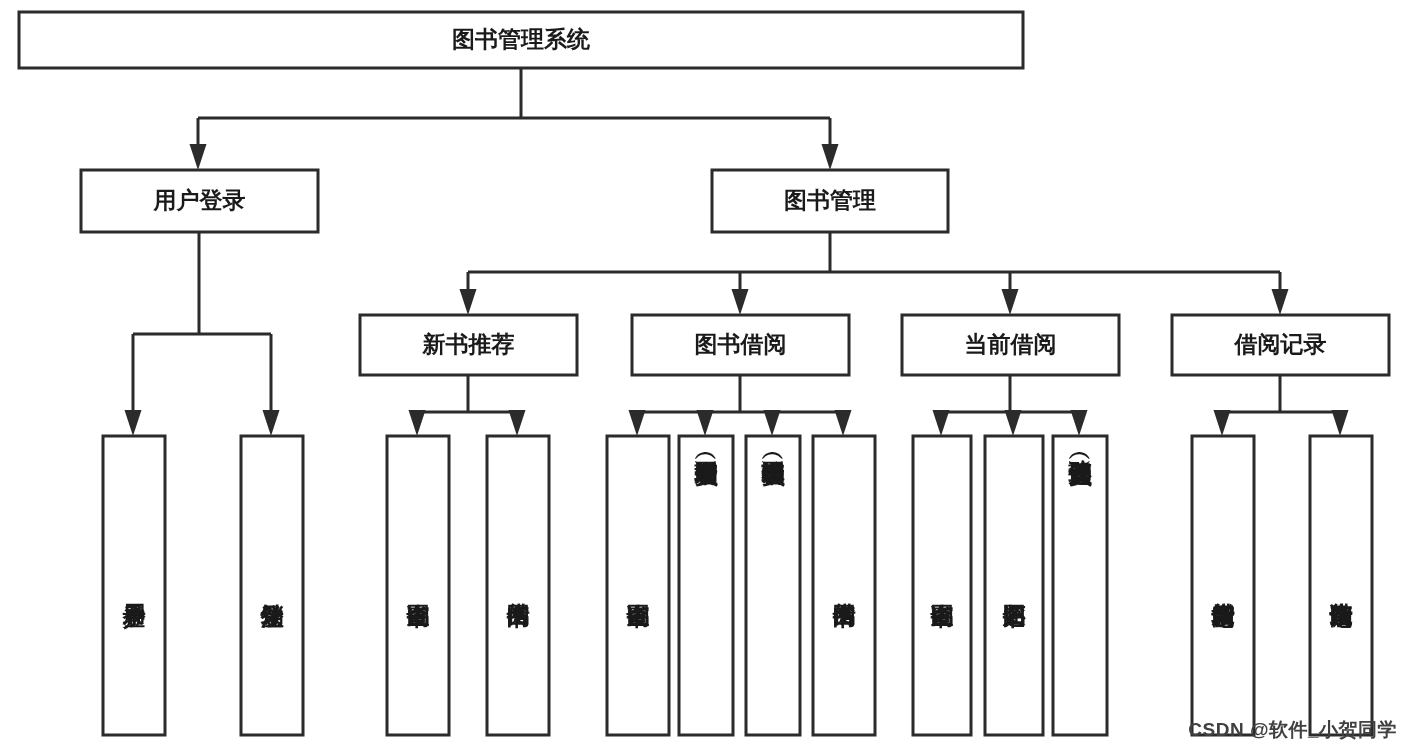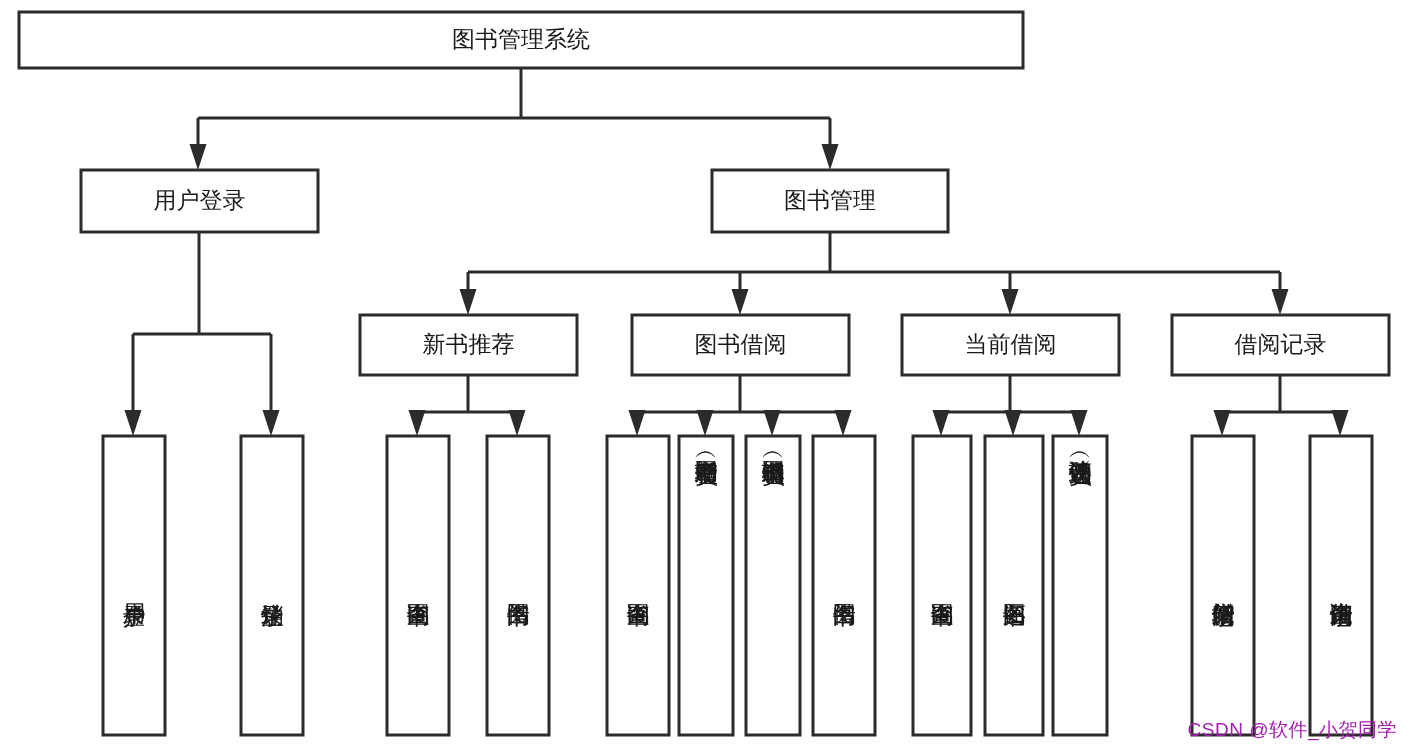--- a/index.html
+++ b/index.html
@@ -10,20 +10,21 @@
   }
   body {
     font-family: "Liberation Sans", "DejaVu Sans", sans-serif;
   }
   #diagram-root {
     position: relative;
     width: 1405px;
     height: 747px;
     background: #ffffff;
     overflow: hidden;
+    font-weight: bold;
   }
   svg.diagram-canvas {
     position: absolute;
     left: 0;
     top: 0;
     width: 1405px;
     height: 747px;
     display: block;
   }
   .node-box {
@@ -66,21 +67,21 @@
   }
   .node-label-v.align-top {
     justify-content: flex-start;
   }
   .watermark {
     position: absolute;
     right: 8px;
     bottom: 4px;
     font-family: "Liberation Sans", "DejaVu Sans", sans-serif;
     font-size: 19px;
-    color: #a21caf;
+    color: #404040;
     letter-spacing: 0.5px;
     white-space: nowrap;
     user-select: none;
   }
 </style>
 </head>
 <body>
 
 <div id="diagram-root">
 

